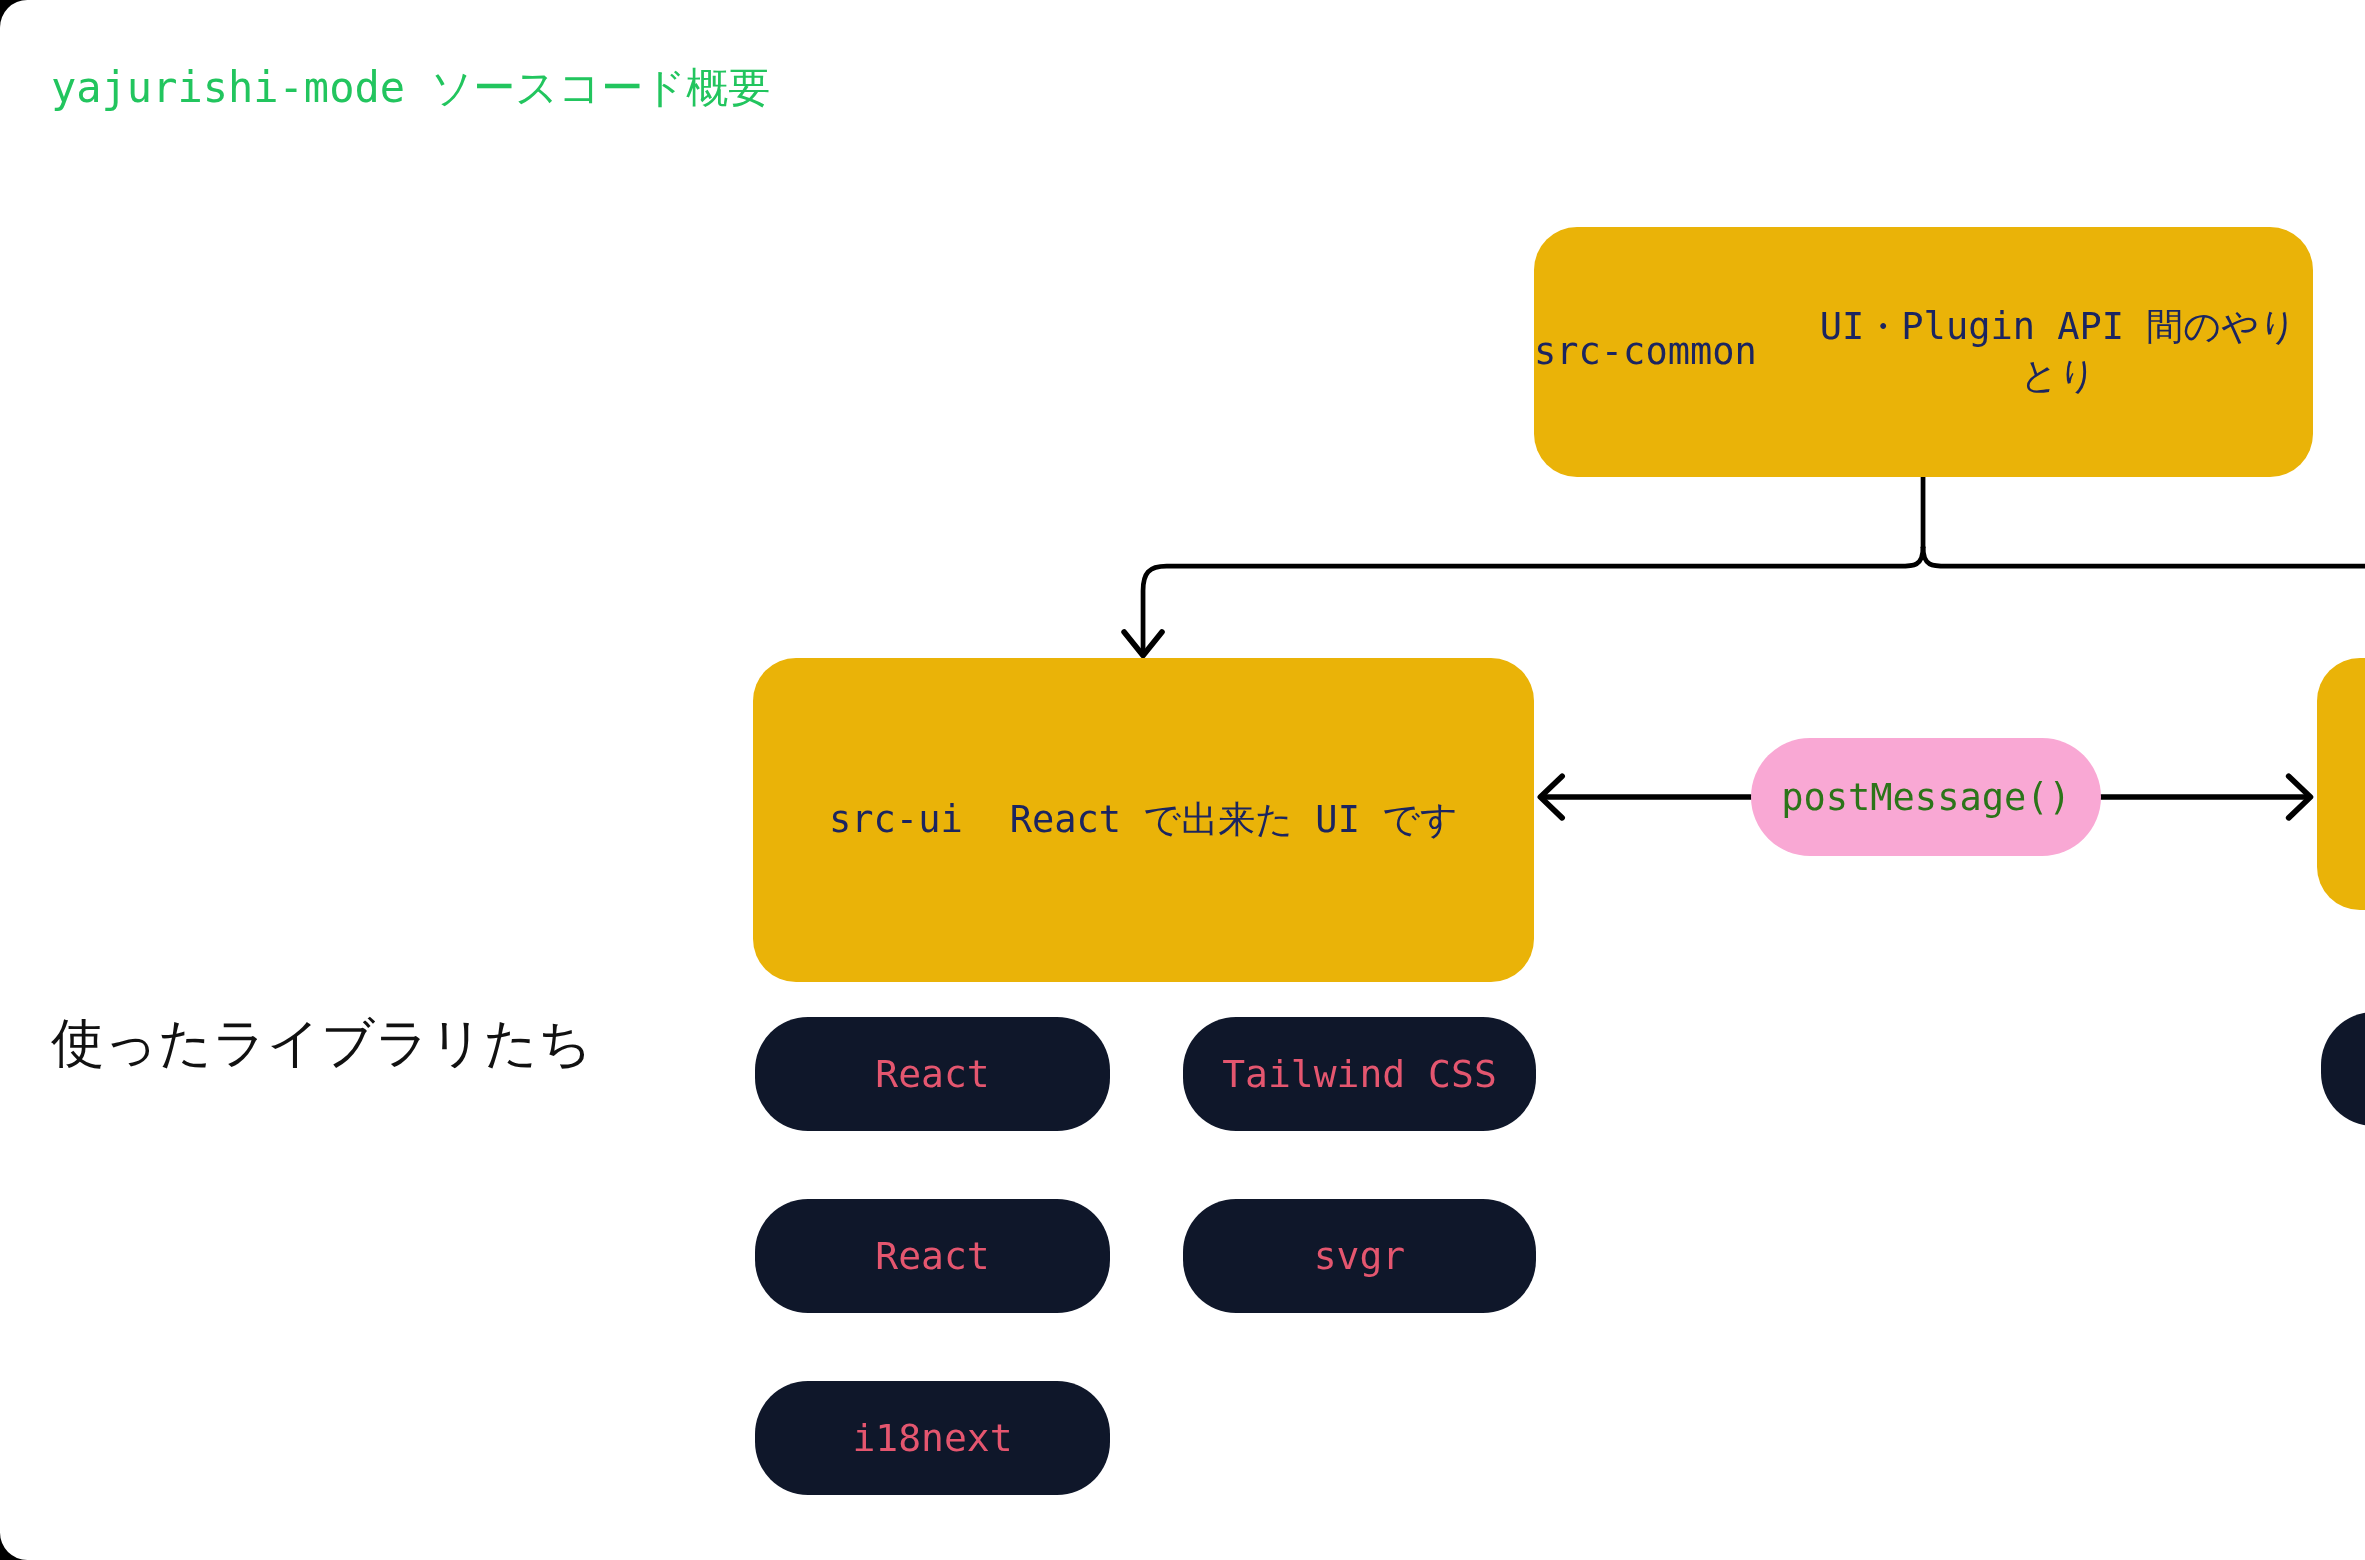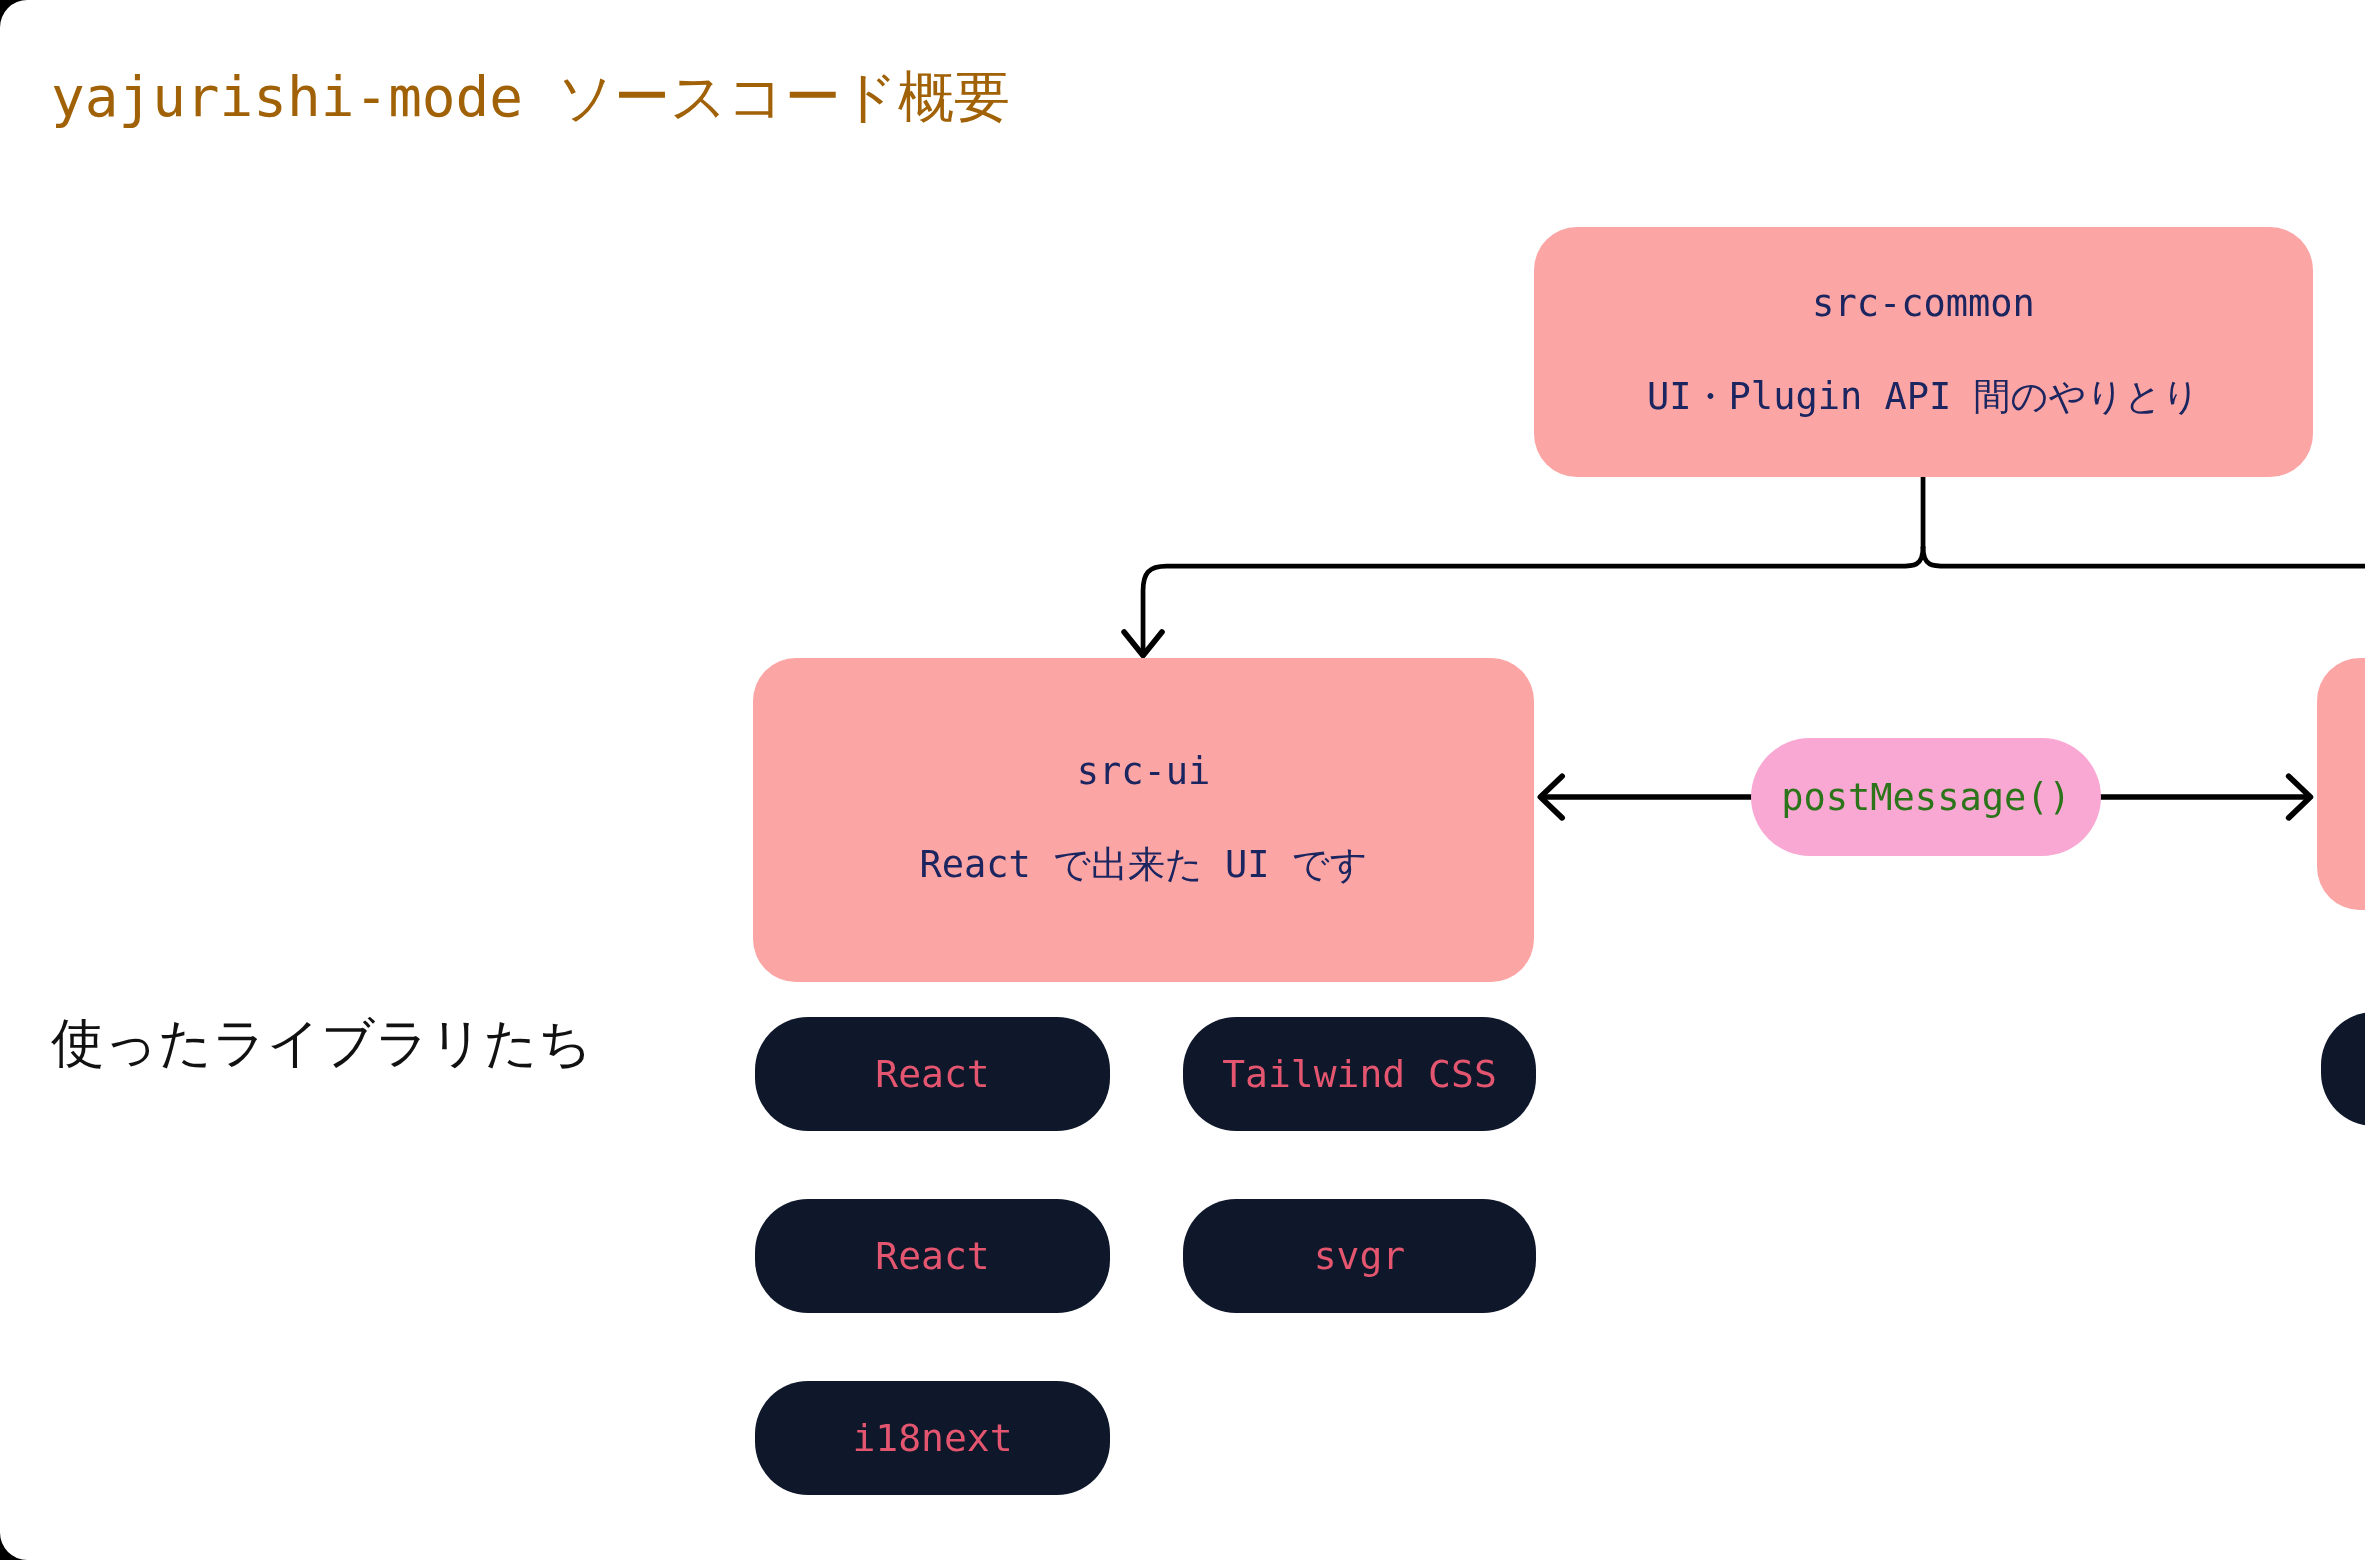--- a/index.html
+++ b/index.html
@@ -22,31 +22,31 @@
     left: 0; top: 0;
     width: 3164px;
     height: 1560px;
     background: #ffffff;
     border-radius: 27.4px;
   }
   .abs { position: absolute; }
   #diagram-title {
     left: 51px;
     top: 62px;
-    font-size: 56px;
+    font-size: 42px;
     line-height: 1.25;
-    color: #a16207;
+    color: #22c55e;
     white-space: nowrap;
   }
   .node {
-    background: #fca5a5;
+    background: #eab308;
     color: #1b2560;
     border-radius: 43px;
     display: flex;
-    flex-direction: column;
+    flex-direction: row;
     align-items: center;
     justify-content: center;
     gap: 47px;
     text-align: center;
   }
   .node .node-title {
     font-size: 37px;
     line-height: 1.2;
     white-space: nowrap;
   }

